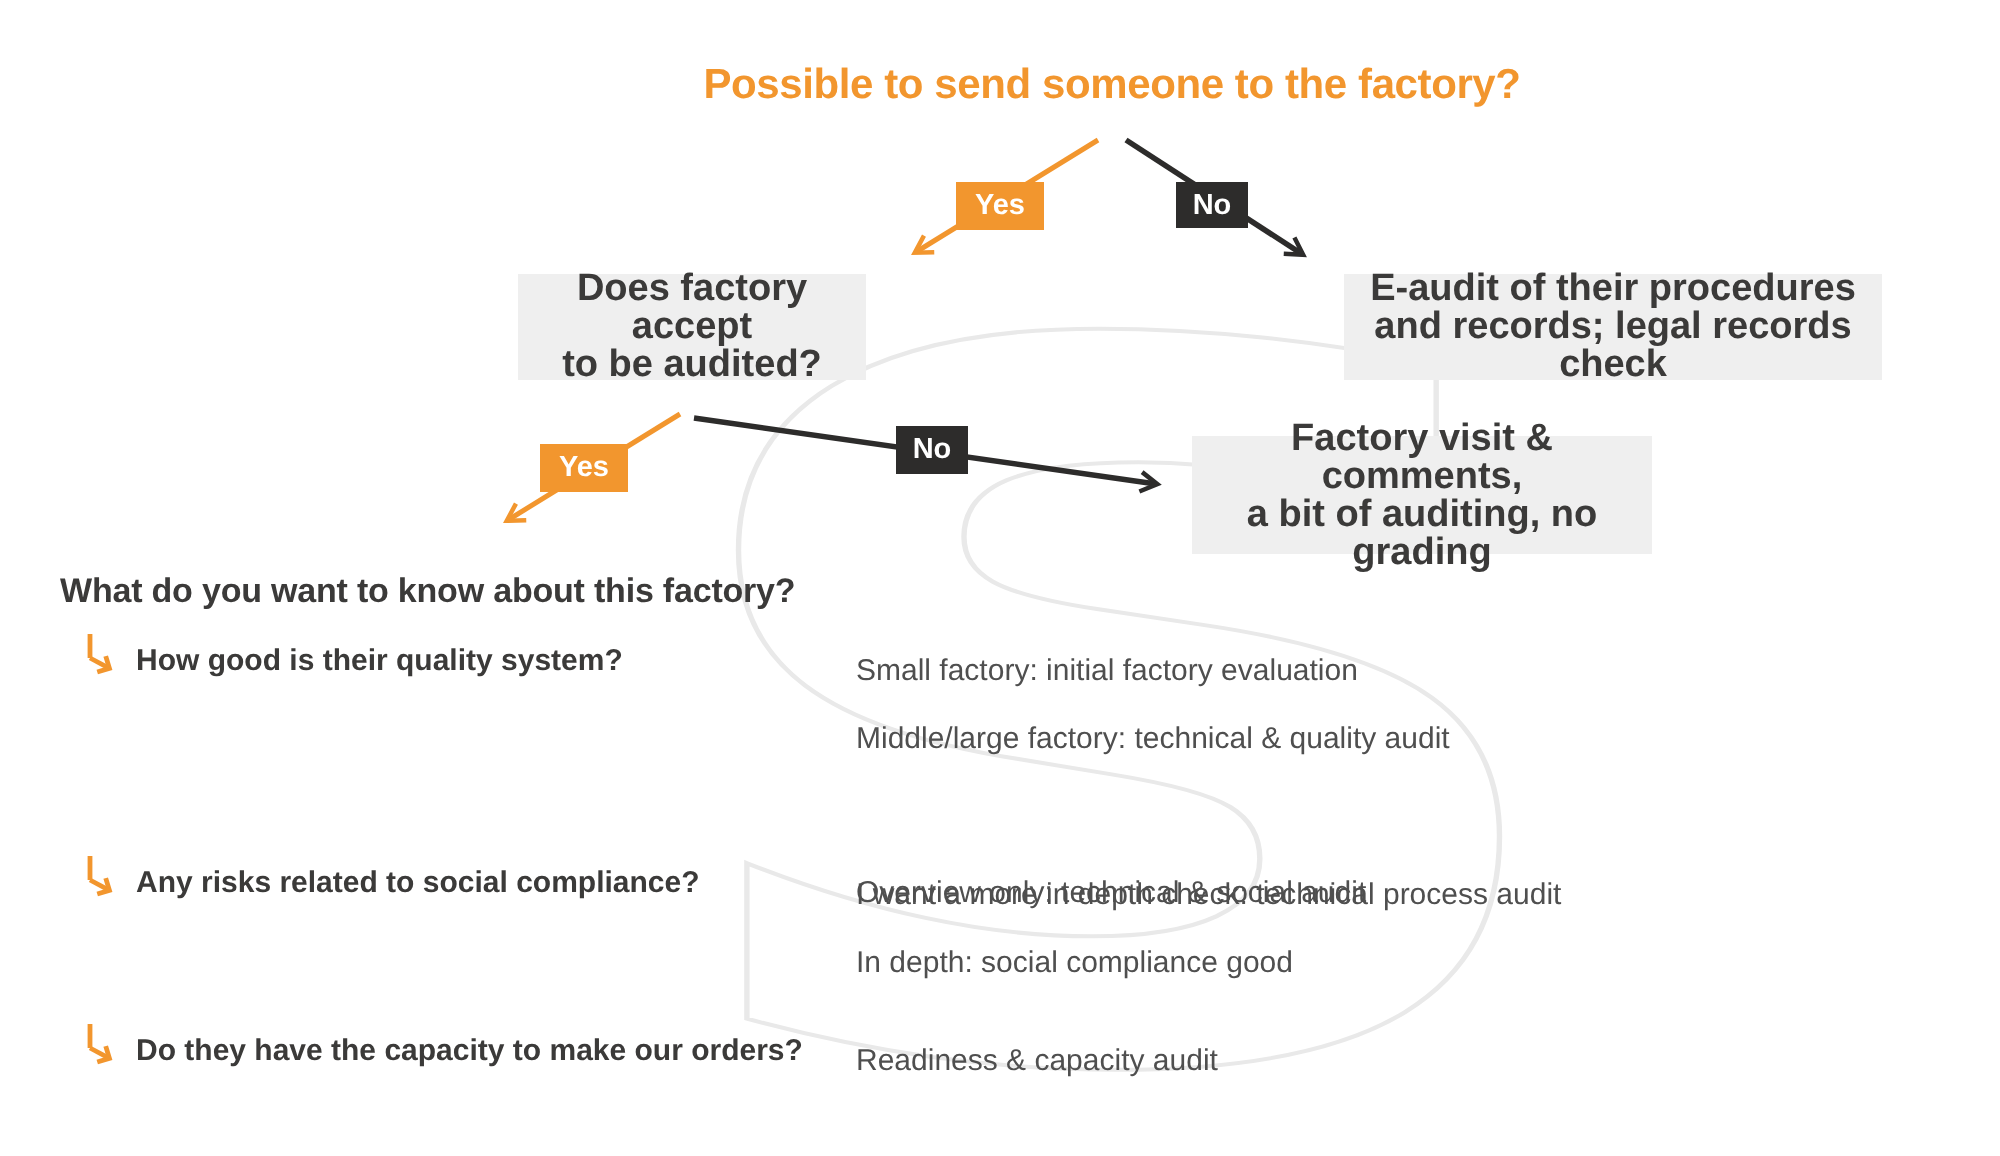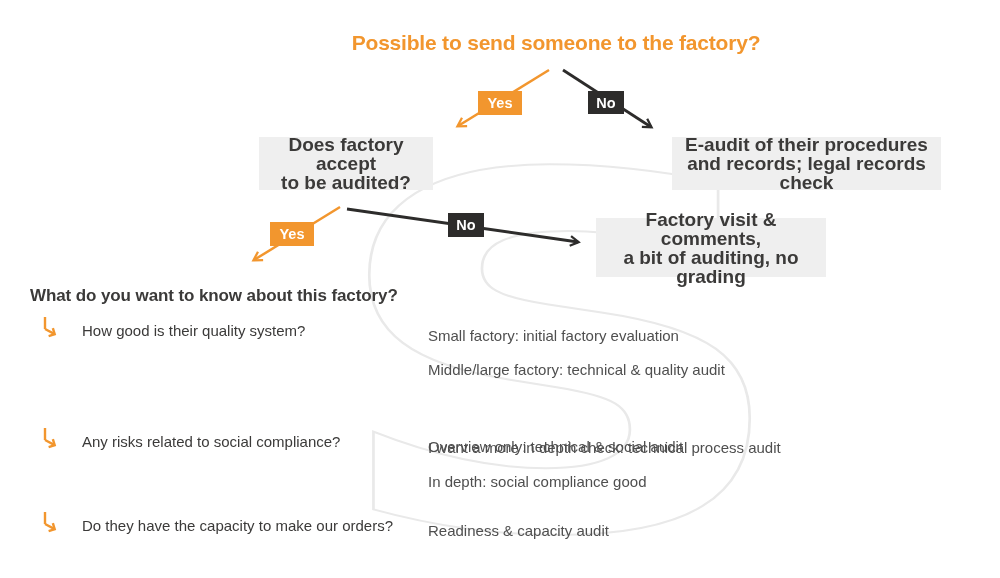--- a/index.html
+++ b/index.html
@@ -78,24 +78,24 @@
     left: 30px; top: 286px;
     color: var(--text-dark);
     font-size: 17px;
     font-weight: 700;
     letter-spacing: -0.1px;
   }
   .q-row {
     position: absolute;
     left: 40px;
     height: 24px;
-    display: flex; align-items: center; gap: 20px;
+    display: flex; align-items: center; gap: 6px;
     color: var(--text-dark);
     font-size: 15px;
-    font-weight: 400;
+    font-weight: 700;
   }
   .q-row .branch-icon { margin-top: -6px; }
   .q-row-1 { top: 318px; }
   .q-row-2 { top: 429px; }
   .q-row-3 { top: 513px; }
   .a-row {
     position: absolute;
     left: 428px;
     height: 24px;
     display: flex; align-items: center; gap: 9px;

